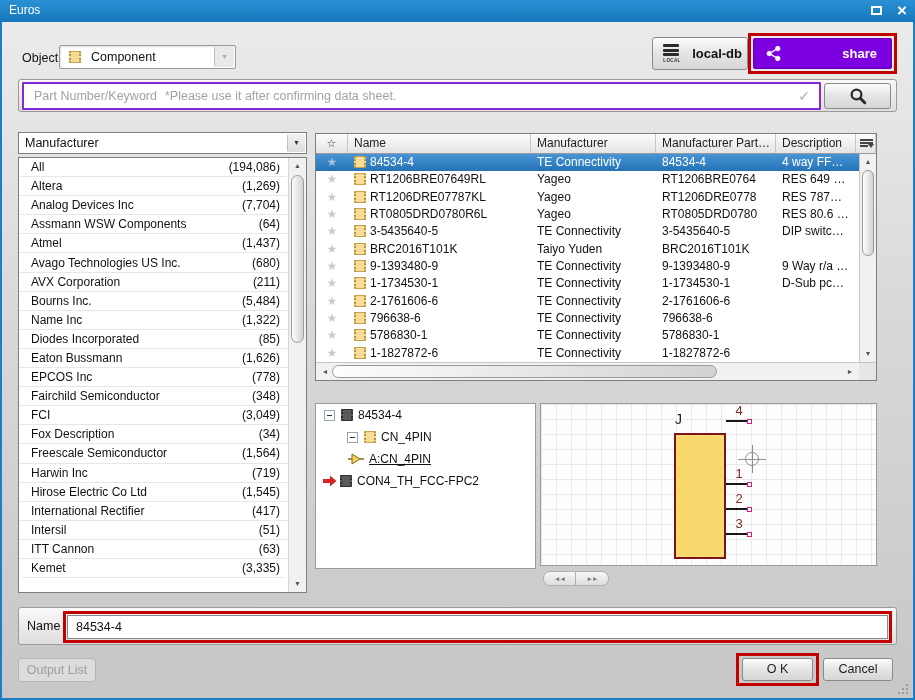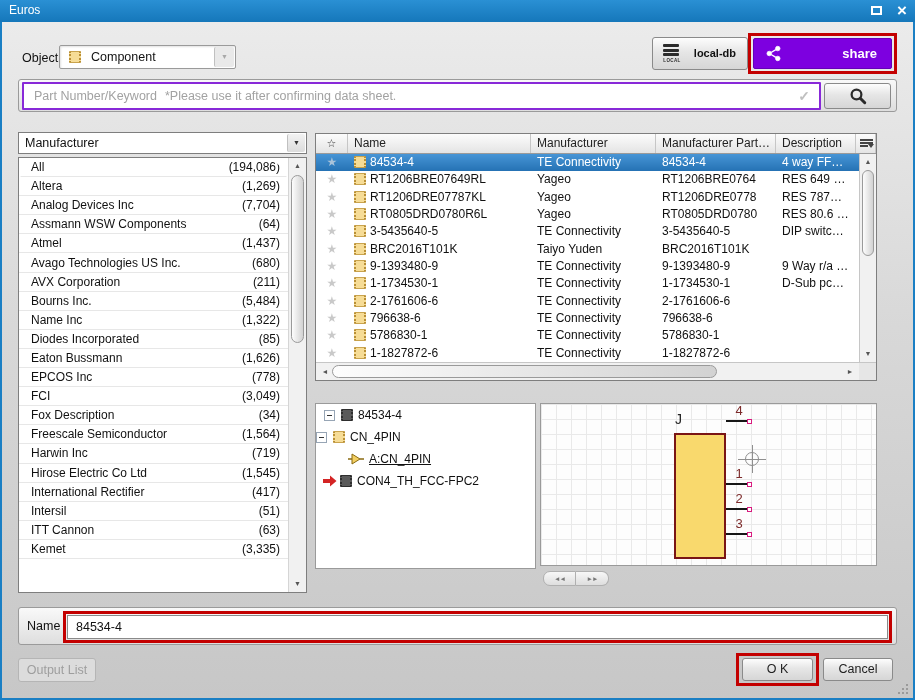--- a/index.html
+++ b/index.html
@@ -34,21 +34,21 @@
   .chip { display:inline-block; width:12px; height:12px; background:#f6dc96; border:1px solid #c9a34d;
     border-left:2px dotted #b98f35; border-right:2px dotted #b98f35; border-radius:1px; vertical-align:middle; }
   .chip.dark { background:#5a5a5a; border-color:#2e2e2e; border-left-color:#2e2e2e; border-right-color:#2e2e2e; }
   .object-combo .chip { position:absolute; left:9px; top:5px; }
 
   
   .localdb-btn { position:absolute; left:652px; top:37px; width:96px; height:33px; }
   .localdb-icon { position:absolute; left:10px; top:6px; width:18px; }
   .localdb-icon i { display:block; height:3px; background:#2b2b2b; border-radius:1px; margin:0 0 1.5px 0; width:16px; }
   .localdb-icon em { display:block; font-style:normal; font-size:4.5px; font-weight:bold; color:#2b2b2b; letter-spacing:.4px; }
-  .localdb-btn .lbl { position:absolute; right:11px; top:0; line-height:31px; font-size:11px; font-weight:bold; color:#111; }
+  .localdb-btn .lbl { position:absolute; right:5px; top:0; line-height:31px; font-size:13px; font-weight:bold; color:#111; }
   .share-wrap { position:absolute; left:748px; top:33px; width:149px; height:41px; border:3px solid #c30000; padding:2px; }
   .share-btn { width:100%; height:100%; background:#7d00e0; border:1px solid #6500b8; border-radius:2px; position:relative; }
   .share-btn svg { position:absolute; left:11px; top:6px; }
   .share-btn .lbl { position:absolute; right:14px; top:0; line-height:29px; font-size:13px; font-weight:bold; color:#fff; }
 
   
   .search-bar { position:absolute; left:18px; top:79px; width:879px; height:33px; }
   .search-input { position:absolute; left:3px; top:2px; width:799px; height:28px; background:#fff;
     border:2px solid #8829d8; border-radius:1px; }
   .search-input .ph { position:absolute; left:10px; top:0; line-height:24px; font-size:12.5px; color:#a2a2a2; white-space:nowrap; }
@@ -101,21 +101,21 @@
   .tbl-hscroll { position:absolute; left:0; right:17px; bottom:0; height:18px; background:#f1f1f1; border-top:1px solid #c6c6c6; }
   .tbl-hscroll .left { position:absolute; left:2px; top:0; width:14px; line-height:17px; }
   .tbl-hscroll .right { position:absolute; right:2px; top:0; width:14px; line-height:17px; }
   .tbl-hscroll .hthumb { position:absolute; left:16px; top:2px; bottom:2px; width:385px; }
   .tbl-corner { position:absolute; right:0; bottom:0; width:17px; height:18px; background:#e6e6e6; border-top:1px solid #c6c6c6; }
 
   
   .tree { position:absolute; left:315px; top:403px; width:221px; height:166px; background:#fff; border:1px solid #9a9a9a; overflow:hidden; }
   .tree-row { height:22px; display:flex; align-items:center; font-size:12px; color:#111; }
   .tree-row .gap { width:5px; }
-  .tree-row.n1 { padding-left:8px; } .tree-row.n2 { }
+  .tree-row.n1 { padding-left:8px; } .tree-row.n2 { padding-left:31px; }
   .tree-row.n3 { padding-left:32px;text-decoration:underline; } .tree-row.n4 { padding-left:7px; }
   .expander { width:11px; height:11px; border:1px solid #97a5b5; background:#fff; position:relative; margin-right:6px; flex:none; }
   .expander i { position:absolute; left:2px; top:4px; width:5px; height:1px; background:#333; }
   .red-arrow { width:14px; height:12px; margin-right:3px; flex:none; }
 
   
   .preview { position:absolute; left:540px; top:403px; width:337px; height:163px; border:1px solid #9a9a9a;
     background-color:#fdfdfd; overflow:hidden;
     background-image:linear-gradient(#e9e9e9 1px, transparent 1px), linear-gradient(90deg,#e9e9e9 1px, transparent 1px);
     background-size:15px 15px; }
@@ -275,20 +275,24 @@
         <div class="mfr-row">
           <span class="nm">Eaton Bussmann</span>
           <span class="ct">(1,626)</span>
         </div>
 
         <div class="mfr-row">
           <span class="nm">EPCOS Inc</span>
           <span class="ct">(778)</span>
         </div>
 
+        <div class="mfr-row">
+          <span class="nm">Fairchild Semiconductor</span>
+          <span class="ct">(348)</span>
+        </div>
 
         <div class="mfr-row">
           <span class="nm">FCI</span>
           <span class="ct">(3,049)</span>
         </div>
 
         <div class="mfr-row">
           <span class="nm">Fox Description</span>
           <span class="ct">(34)</span>
         </div>

